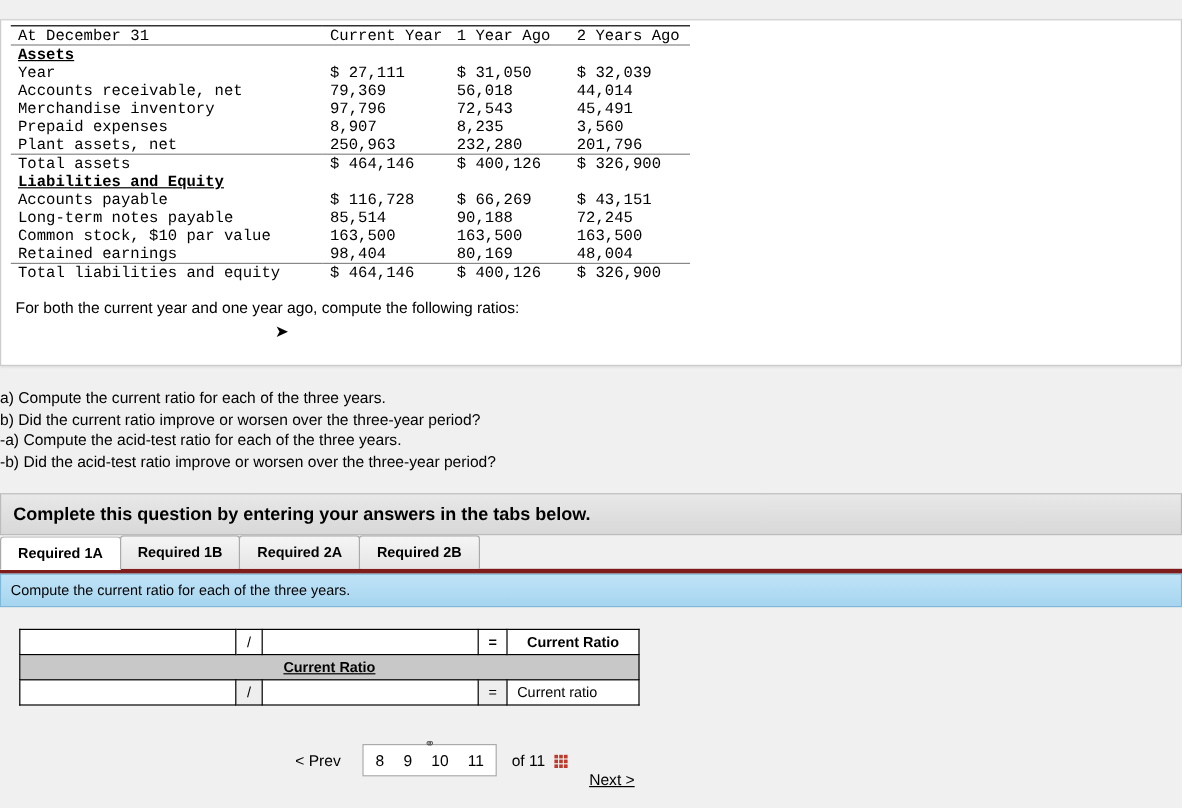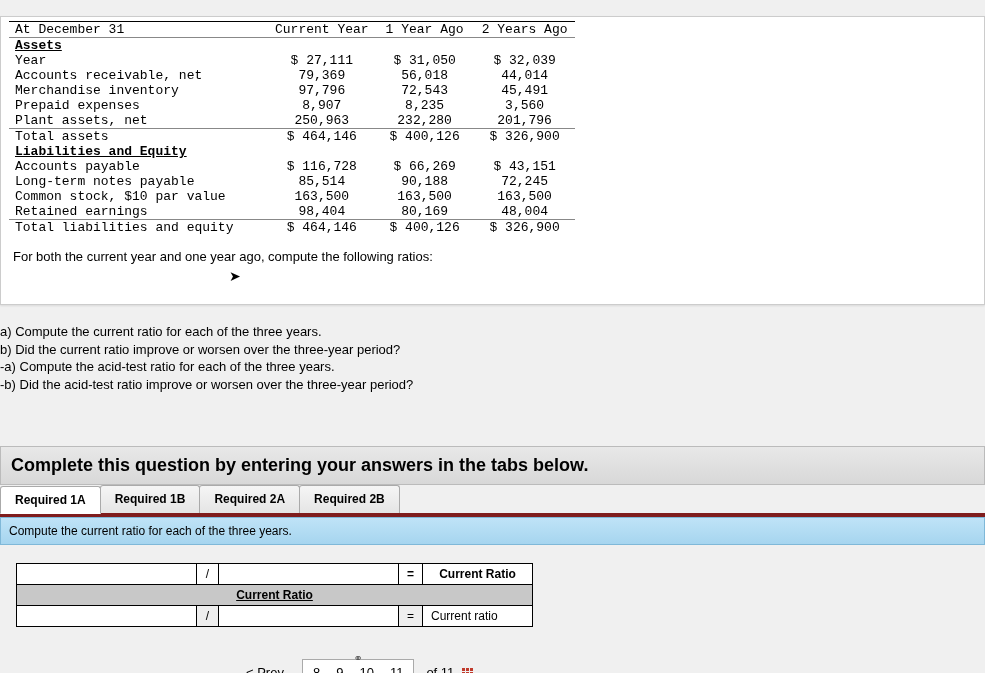--- a/index.html
+++ b/index.html
@@ -1,28 +1,28 @@
 <!DOCTYPE html>
 <html><head>
 <meta charset="utf-8">
 <style>
   * { box-sizing: border-box; margin: 0; padding: 0; }
   body { font-family: Arial, sans-serif; font-size: 12px; background: #f0f0f0; color: #000; width: 985px; }
   .financial-panel { background: #fff; border: 1px solid #ccc; padding: 4px 8px 20px 8px; margin-bottom: 18px; box-shadow: 0 1px 2px rgba(0,0,0,.1); margin-top: 16px;}
   .fin-table { border-collapse: collapse; font-family: "Courier New", monospace; font-size: 13px; }
   .fin-table td { padding: 0 6px; white-space: pre; }
   .fin-table .label { text-align: left; min-width: 260px; }
-  .fin-table .val { text-align: center; min-width: 100px; }
+  .fin-table .val { text-align: left; min-width: 100px; }
   .fin-table .hdr td { border-top: 1px solid #000; border-bottom: 1px solid #888; }
   .fin-table .sect { text-decoration: underline; font-weight: bold; }
   .fin-table .total td { border-top: 1px solid #888; }
   .instruction { font-family: Arial; font-size: 13px; padding: 14px 0 4px 4px; }
   .cursor { display:inline-block; font-size:14px; margin-left:220px; }
   .questions { padding: 0 6px 18px 0; font-size: 13px; line-height: 1.35; }
-  .complete-bar { background: linear-gradient(#e8e8e8,#d8d8d8); border: 1px solid #bbb; padding: 8px 10px; font-weight: bold; font-size: 18px; margin-top: 35px; }
+  .complete-bar { background: linear-gradient(#e8e8e8,#d8d8d8); border: 1px solid #bbb; padding: 8px 10px; font-weight: bold; font-size: 15px; }
   .tabs-row { display: flex; border-bottom: 4px solid #7f1d1d; }
   .tab { border: 1px solid #aaa; border-bottom: none; padding: 6px 14px; background: linear-gradient(#f5f5f5,#e5e5e5); font-size: 12px; margin-right: -1px; cursor: pointer; border-radius: 3px 3px 0 0; font-weight: bold;}
   .tab.active { background: #fff; font-weight: bold; border-bottom: 1px solid #fff; position: relative; top: 1px;}
   .tab-desc-bar { background: linear-gradient(#bfe3f7,#a6d5ef); border: 1px solid #7fb8d8; padding: 6px 8px; font-size: 12px; }
   .answer-area { margin-top: 18px; }
   .ans-table { border-collapse: collapse; }
   .ans-table th, .ans-table td { border: 1px solid #000; padding: 3px 8px; font-size: 12px; height: 20px; }
   .ans-table .spanhdr { background: #c8c8c8; text-align: center; text-decoration: underline; font-weight: bold; }
   .ans-table thead th { background: #295a8c; color:#fff; text-align:center; font-weight: bold;}
   .ans-table thead th.div { background:#fff; color:#000; width:18px; font-weight:normal;}

